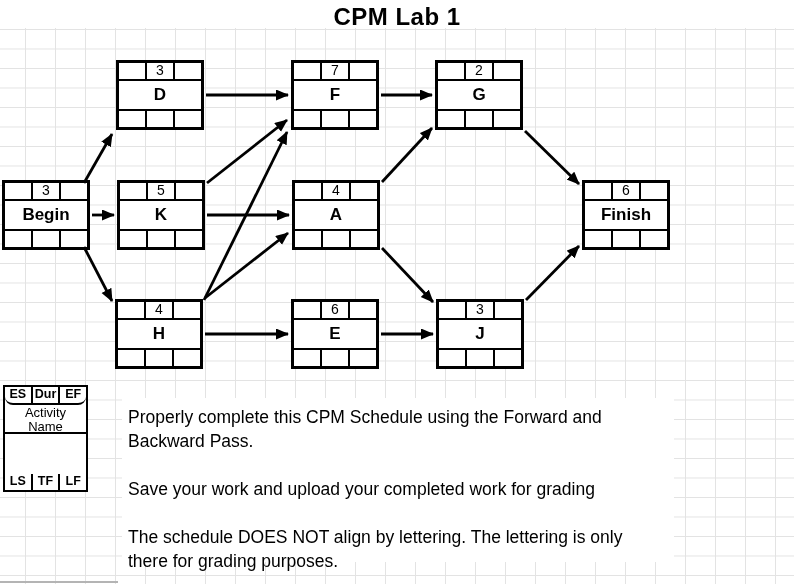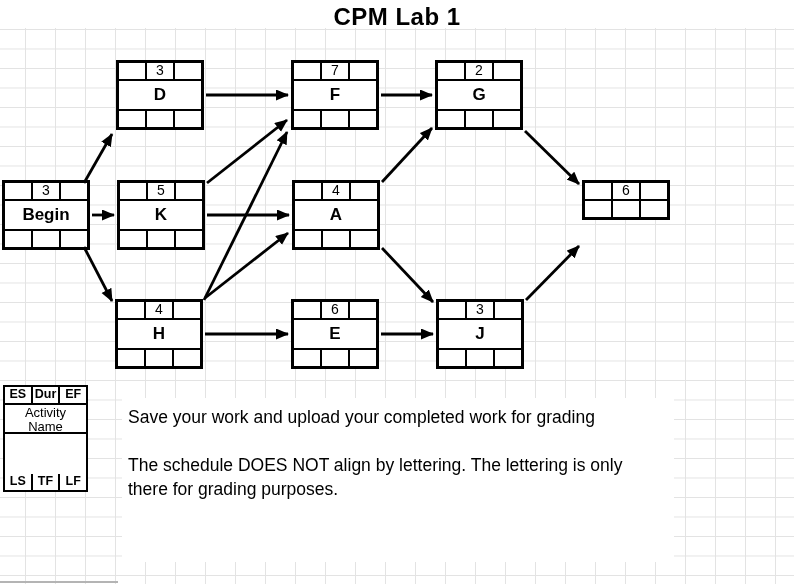--- a/index.html
+++ b/index.html
@@ -39,21 +39,21 @@
   .ncell.last{border-right:none;}
   .nname{
     height:28px;border-bottom:2px solid #000;
     text-align:center;font-weight:bold;font-size:17px;line-height:28px;
     background:#fff;
   }
   .legend{
     position:absolute;left:3px;top:385px;width:85px;box-sizing:border-box;
     background:#fff;border:2px solid #000;z-index:2;
   }
-  .lrow{display:flex;height:16px;border-bottom:2px solid #000;}
+  .lrow{display:flex;height:16px;border-bottom:2px solid #000;border-radius:8px;}
   .lrow.bottom{border-bottom:none;margin-top:40px;}
   .lcell{
     flex:1;border-right:2px solid #000;text-align:center;
     font-size:12.5px;font-weight:bold;line-height:15px;overflow:hidden;
   }
   .lcell.last{border-right:none;}
   .lname{
     height:29px;border-bottom:2px solid #000;text-align:center;
     font-weight:normal;font-size:13px;line-height:14px;padding-top:1px;
     box-sizing:border-box;background:#fff;
@@ -220,20 +220,21 @@
           <span class="ncell"></span>
           <span class="ncell last"></span>
         </div>
       </div>
       <div class="node" style="left: 582px; top: 180px; border-color: rgb(0, 0, 0);">
         <div class="nrow">
           <span class="ncell"></span>
           <span class="ncell">6</span>
           <span class="ncell last"></span>
         </div>
+        <div class="nname">Finish</div>
         <div class="nrow bottom">
           <span class="ncell"></span>
           <span class="ncell"></span>
           <span class="ncell last"></span>
         </div>
       </div>
     </div>
 
   <div class="legend">
     <div class="lrow">
@@ -246,19 +247,20 @@
       <div>Name</div>
     </div>
     <div class="lrow bottom">
       <span class="lcell">LS</span>
       <span class="lcell">TF</span>
       <span class="lcell last">LF</span>
     </div>
   </div>
 
   <div class="instructions">
+    <p>Properly complete this CPM Schedule using the Forward and Backward Pass.</p>
     <p>Save your work and upload your completed work for grading</p>
     <p>The schedule DOES NOT align by lettering.  The lettering is only there for grading purposes.</p>
   </div>
 
   <div class="bottom-line" style="background: rgb(180, 180, 180);"></div>
 
 </div>
 
 </body></html>

